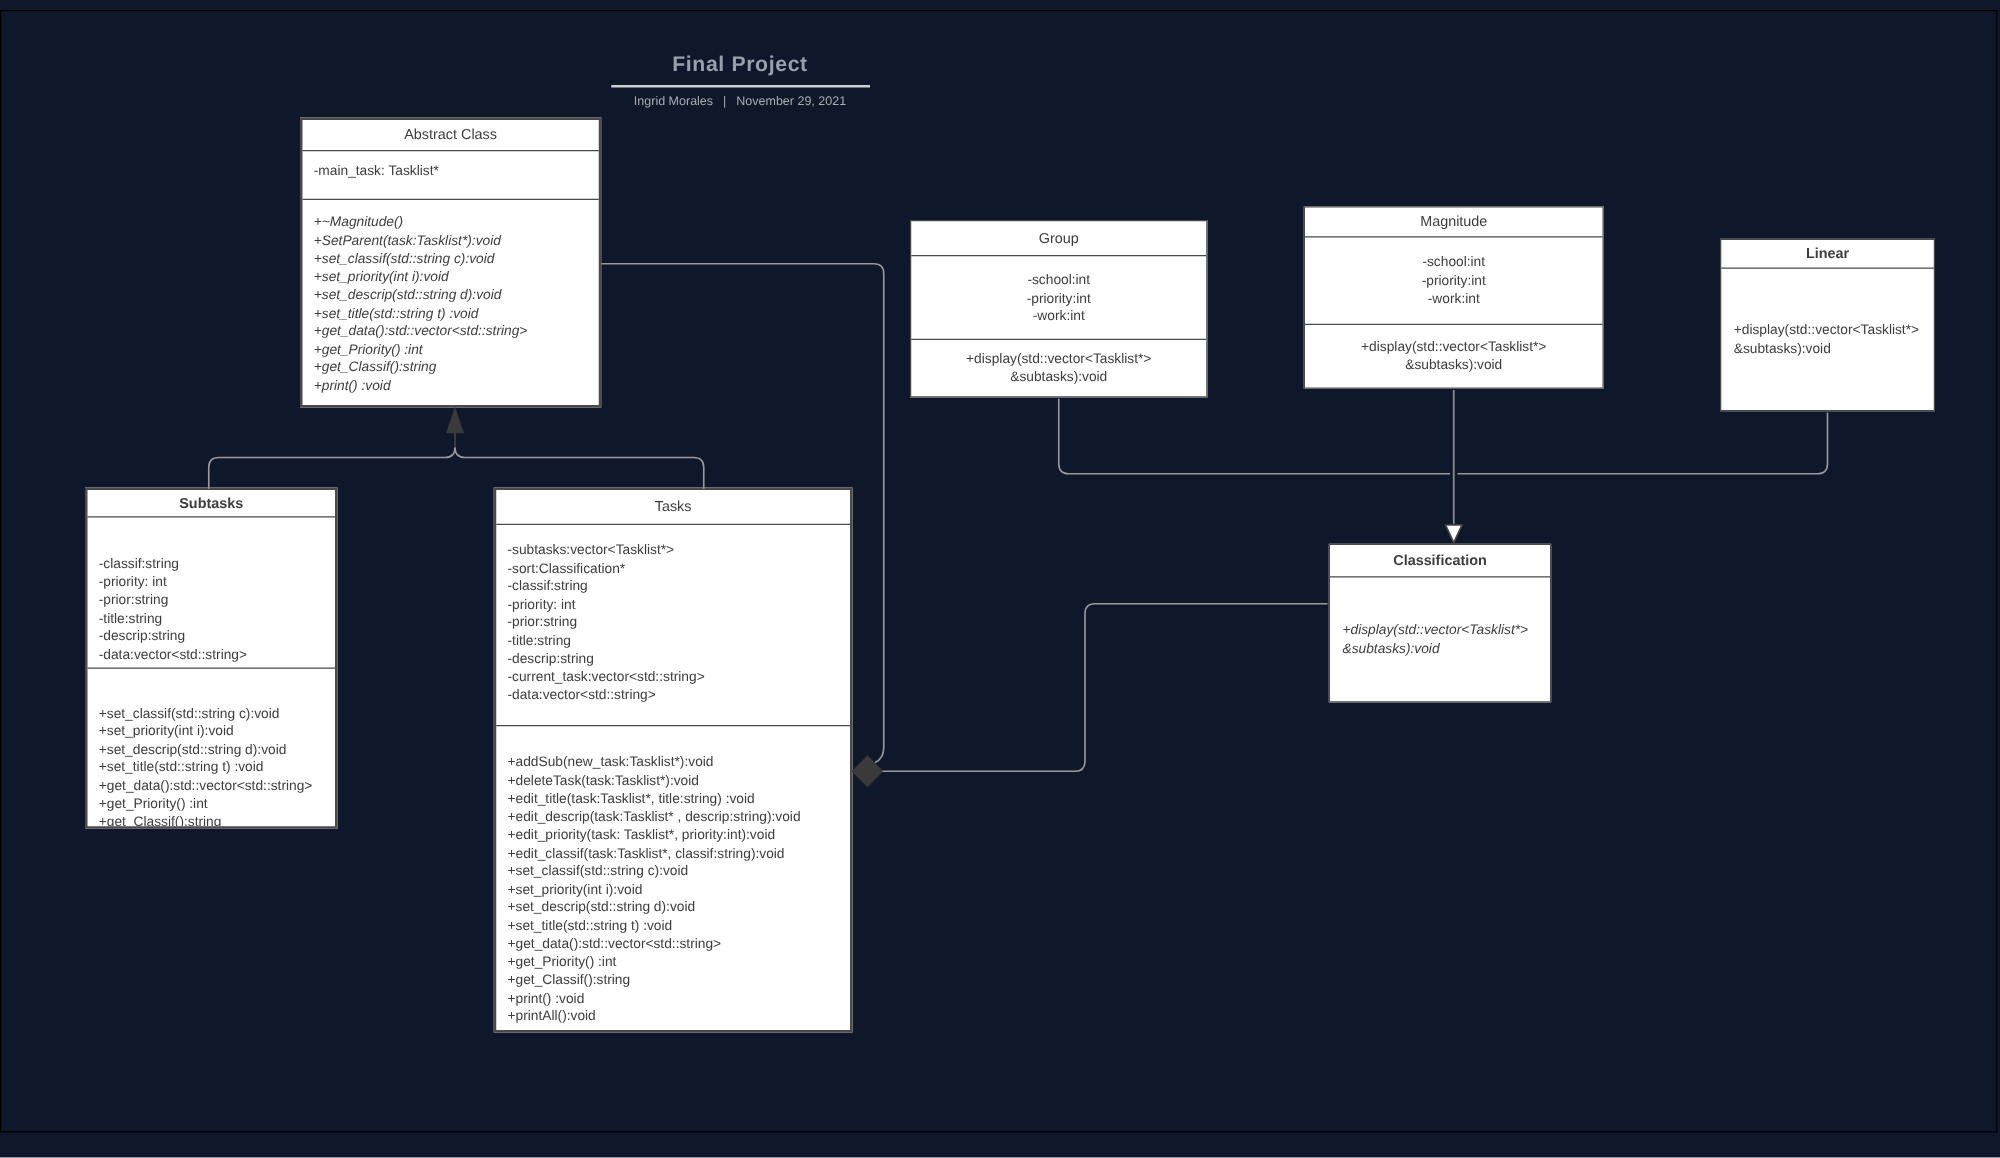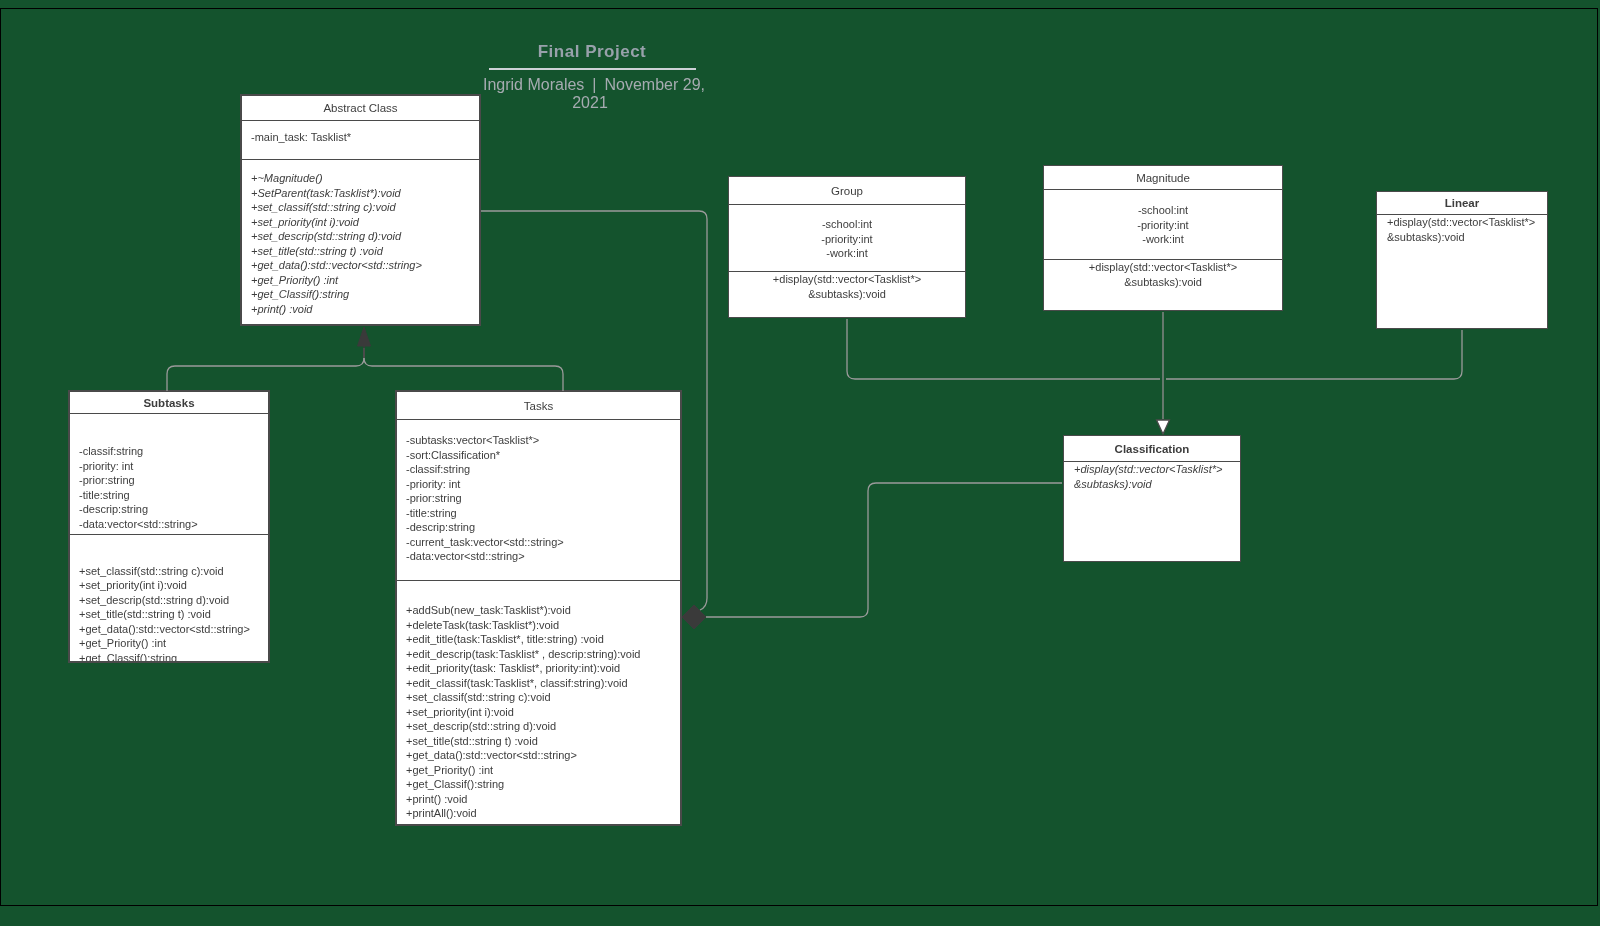--- a/index.html
+++ b/index.html
@@ -1,41 +1,41 @@
 <!DOCTYPE html>
 <html><head>
 <meta charset="utf-8">
 <style>
   html,body{margin:0;padding:0;background:#fff;}
   #canvas{
-    position:relative;width:1600px;height:926px;overflow:hidden;background:#14532d;
+    position:relative;width:1600px;height:926px;overflow:hidden;background:#0f172a;
     font-family:"Liberation Sans", sans-serif;color:#3d3d3d;
   }
   
   #page-border{position:absolute;left:0;top:8px;width:1598px;height:898px;
     border:1.5px solid #000;box-sizing:border-box;}
   
   .title-wrap{position:absolute;left:462px;top:42px;width:260px;text-align:center;}
   .diagram-title{font-size:17px;font-weight:bold;color:#98a1ab;letter-spacing:.5px;}
   .title-underline{margin:6px auto 0 auto;width:207px;border-bottom:2px solid #cdd1d6;}
-  .diagram-subtitle{margin-top:6px;font-size:16px;color:#a6abb1;}
+  .diagram-subtitle{margin-top:6px;font-size:10px;color:#a6abb1;}
   .diagram-subtitle span{margin:0 4px;}
   
   .uml-box{position:absolute;background:#fff;border:1.5px solid #4a4a4a;box-sizing:border-box;
     display:flex;flex-direction:column;z-index:2;}
   .uml-box.thick{border-width:2px;}
   .uml-title{flex:0 0 auto;display:flex;align-items:center;justify-content:center;
     font-size:11.5px;border-bottom:1.3px solid #4a4a4a;}
   .uml-title.bold{font-weight:bold;}
   .sec{box-sizing:border-box;font-size:11px;line-height:14.5px;overflow:hidden;}
   .sec.bordered{border-bottom:1.3px solid #4a4a4a;}
   .sec.left{padding-left:9px;padding-right:4px;text-align:left;}
   .sec.center{text-align:center;}
   .sec.italic{font-style:italic;}
-  .sec.vcenter{display:flex;flex-direction:column;}
+  .sec.vcenter{display:flex;flex-direction:column;justify-content:center;}
   .grow{flex:1 1 auto;}
   .m-line{white-space:nowrap;}
   
   #wires{position:absolute;left:0;top:0;z-index:3;pointer-events:none;}
 </style>
 </head>
 <body>
 
 <div id="canvas">
 

